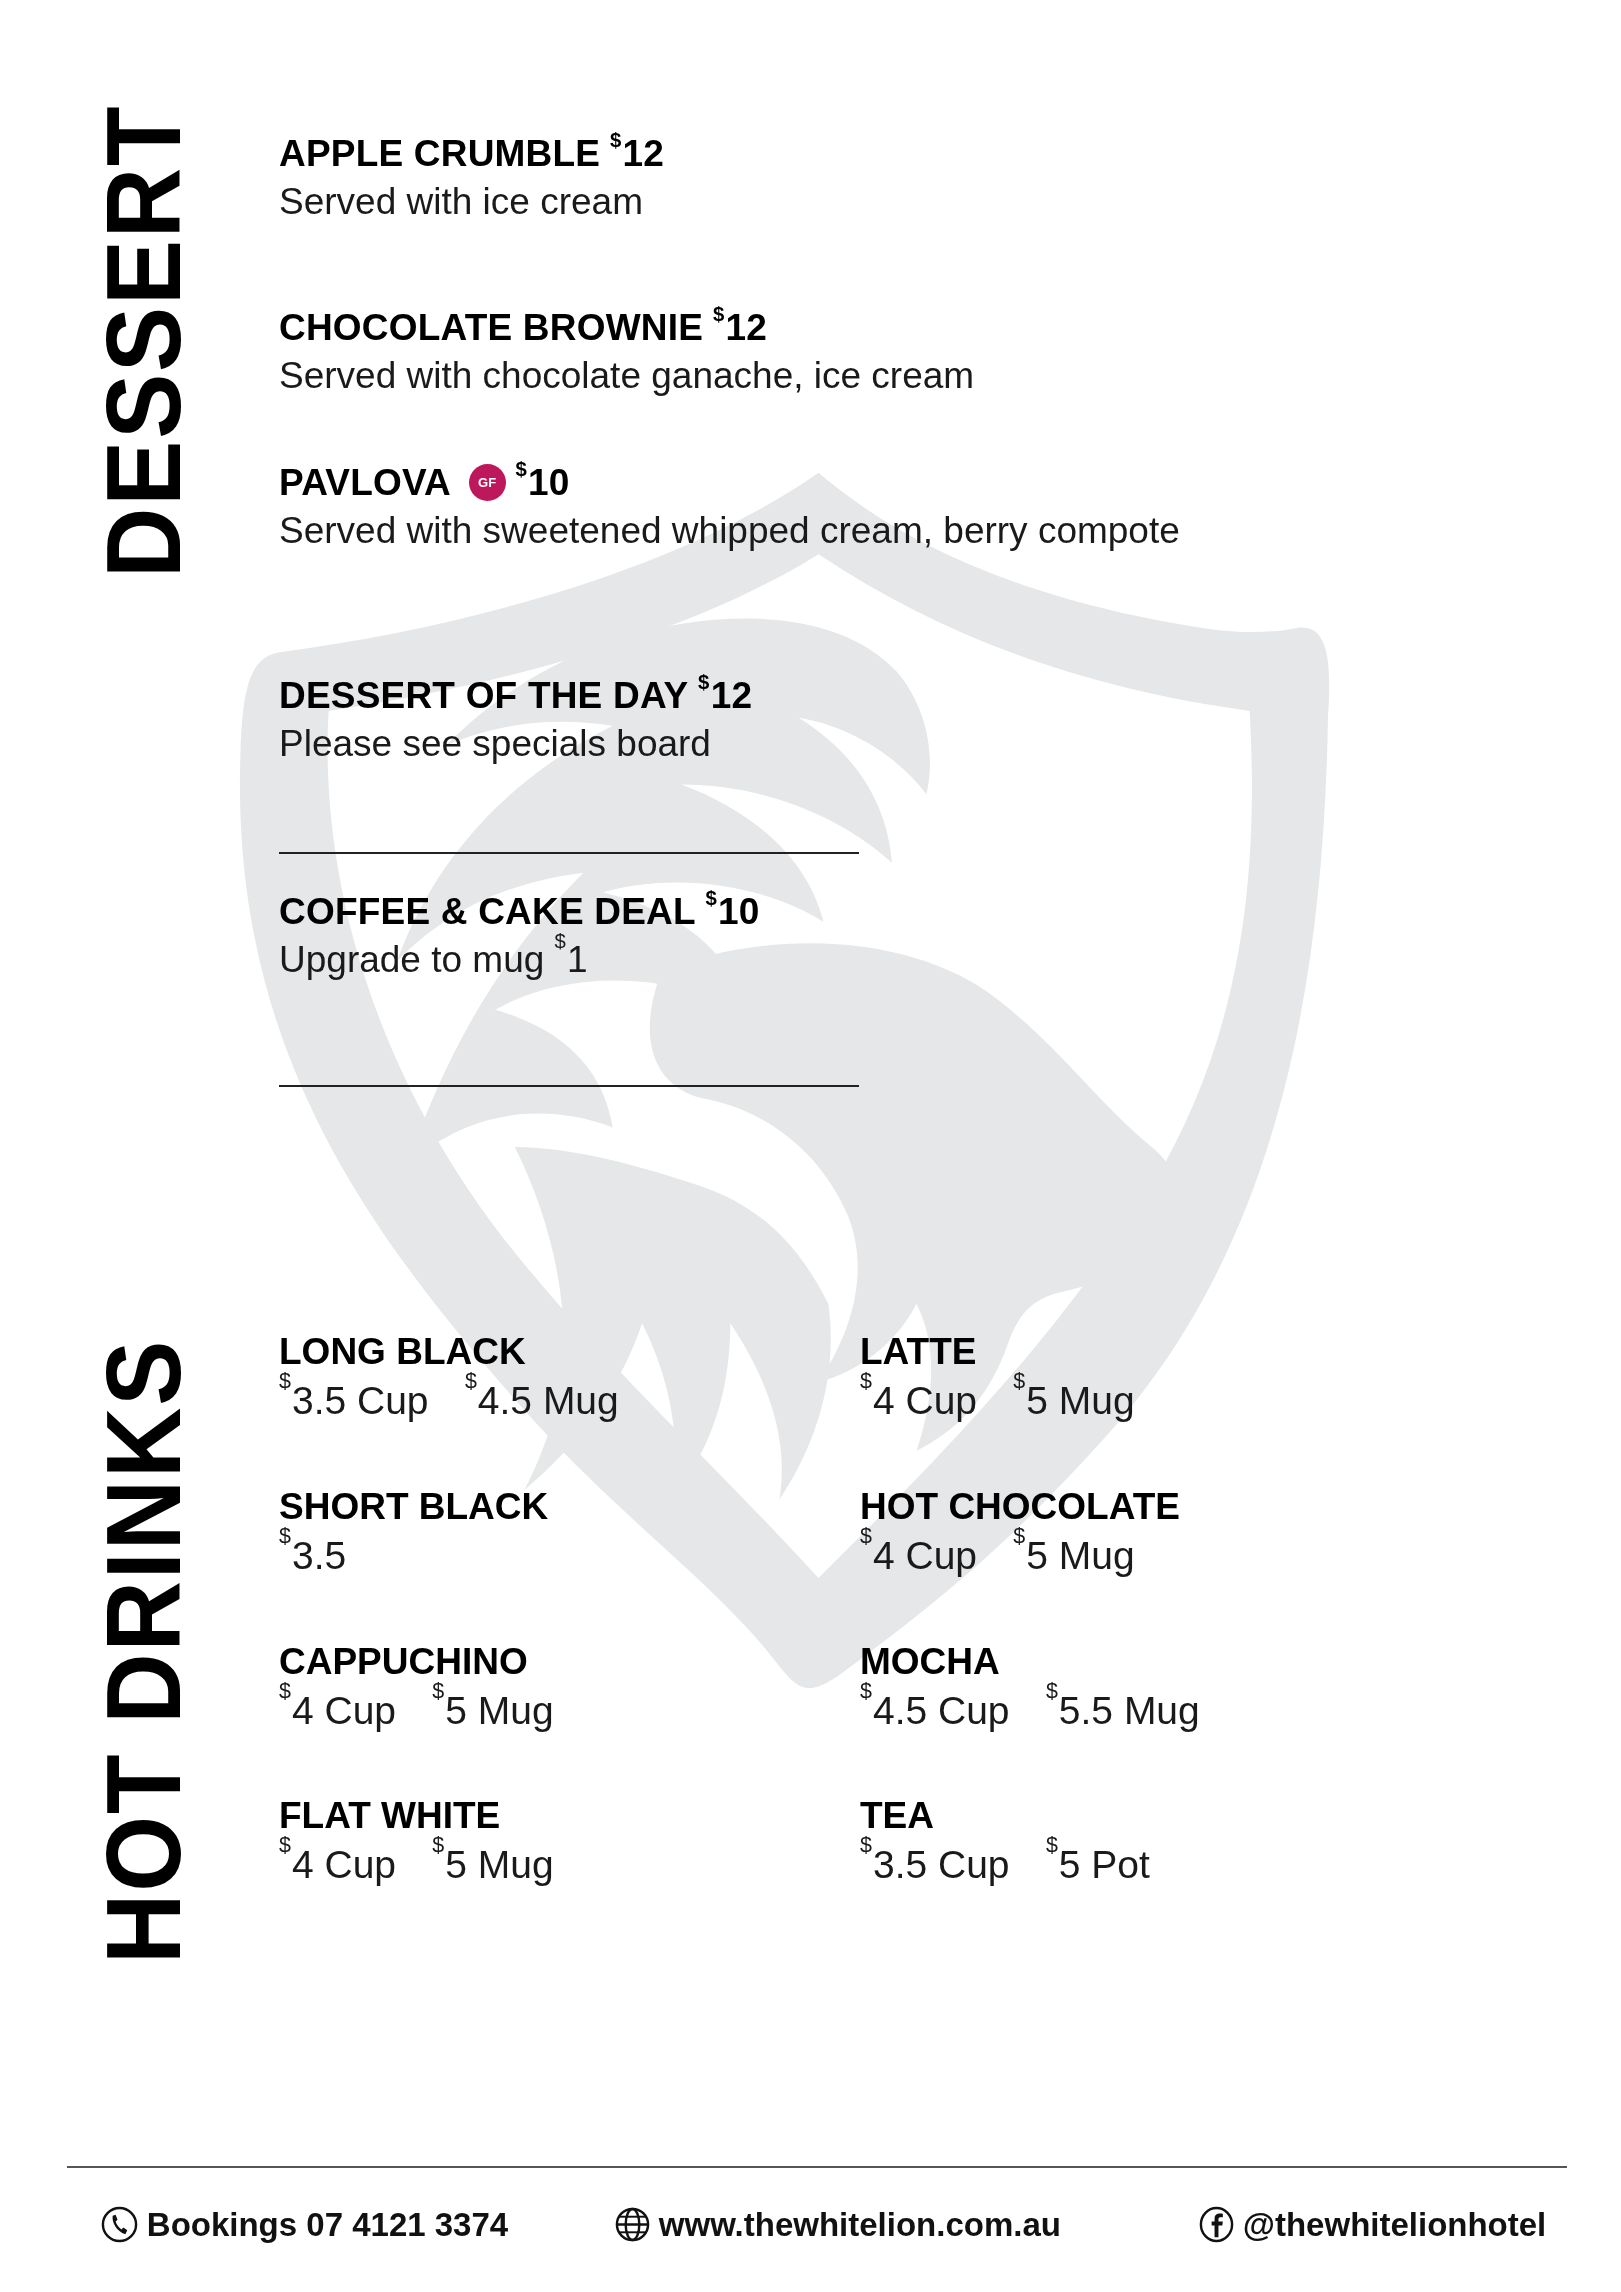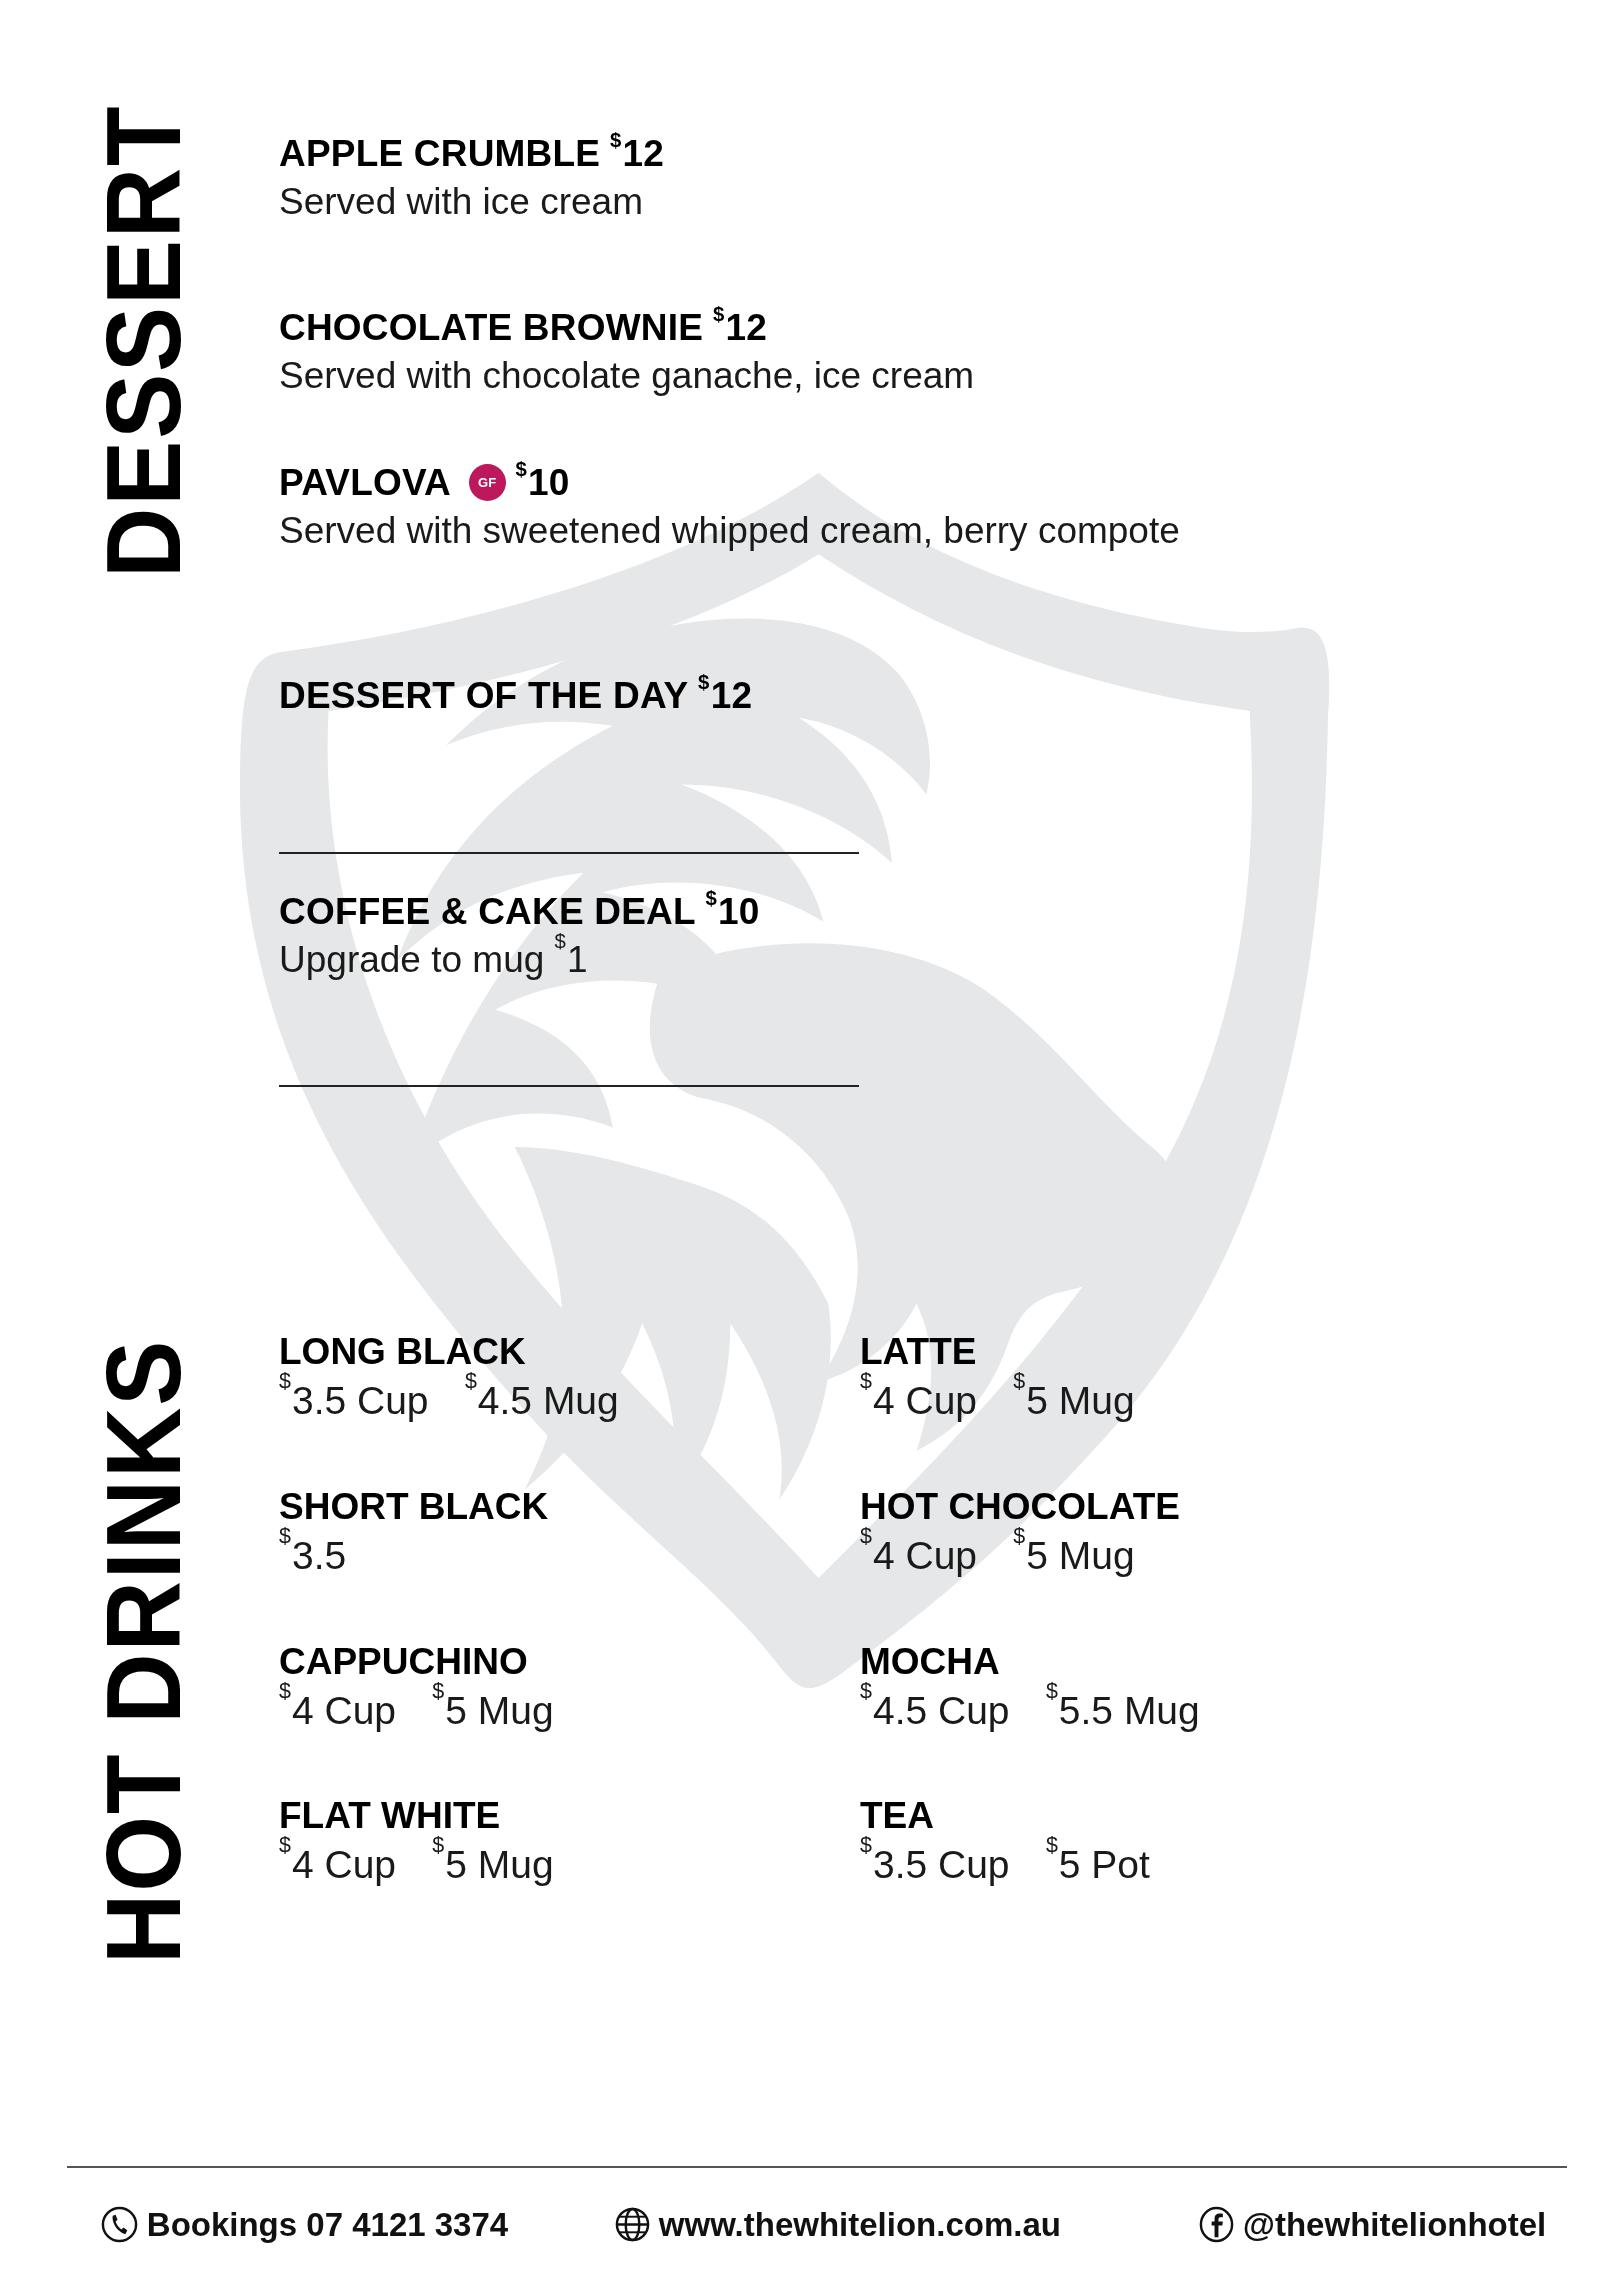--- a/index.html
+++ b/index.html
@@ -74,20 +74,21 @@
       <span class="price"><span class="sup">$</span><span>10</span></span>
     </div>
     <div class="item-desc">Served with sweetened whipped cream, berry compote</div>
   </div>
 
   <div class="item" style="top:674px;">
     <div class="item-title">
       <span>DESSERT OF THE DAY</span>
       <span class="price"><span class="sup">$</span><span>12</span></span>
     </div>
+    <div class="item-desc">Please see specials board</div>
   </div>
 
   <div class="rule" style="top:852px;"></div>
 
   <div class="item" style="top:890px;">
     <div class="item-title">
       <span>COFFEE &amp; CAKE DEAL</span>
       <span class="price"><span class="sup">$</span><span>10</span></span>
     </div>
     <div class="item-desc"><span>Upgrade to mug</span> <span class="sup">$</span><span>1</span></div>

